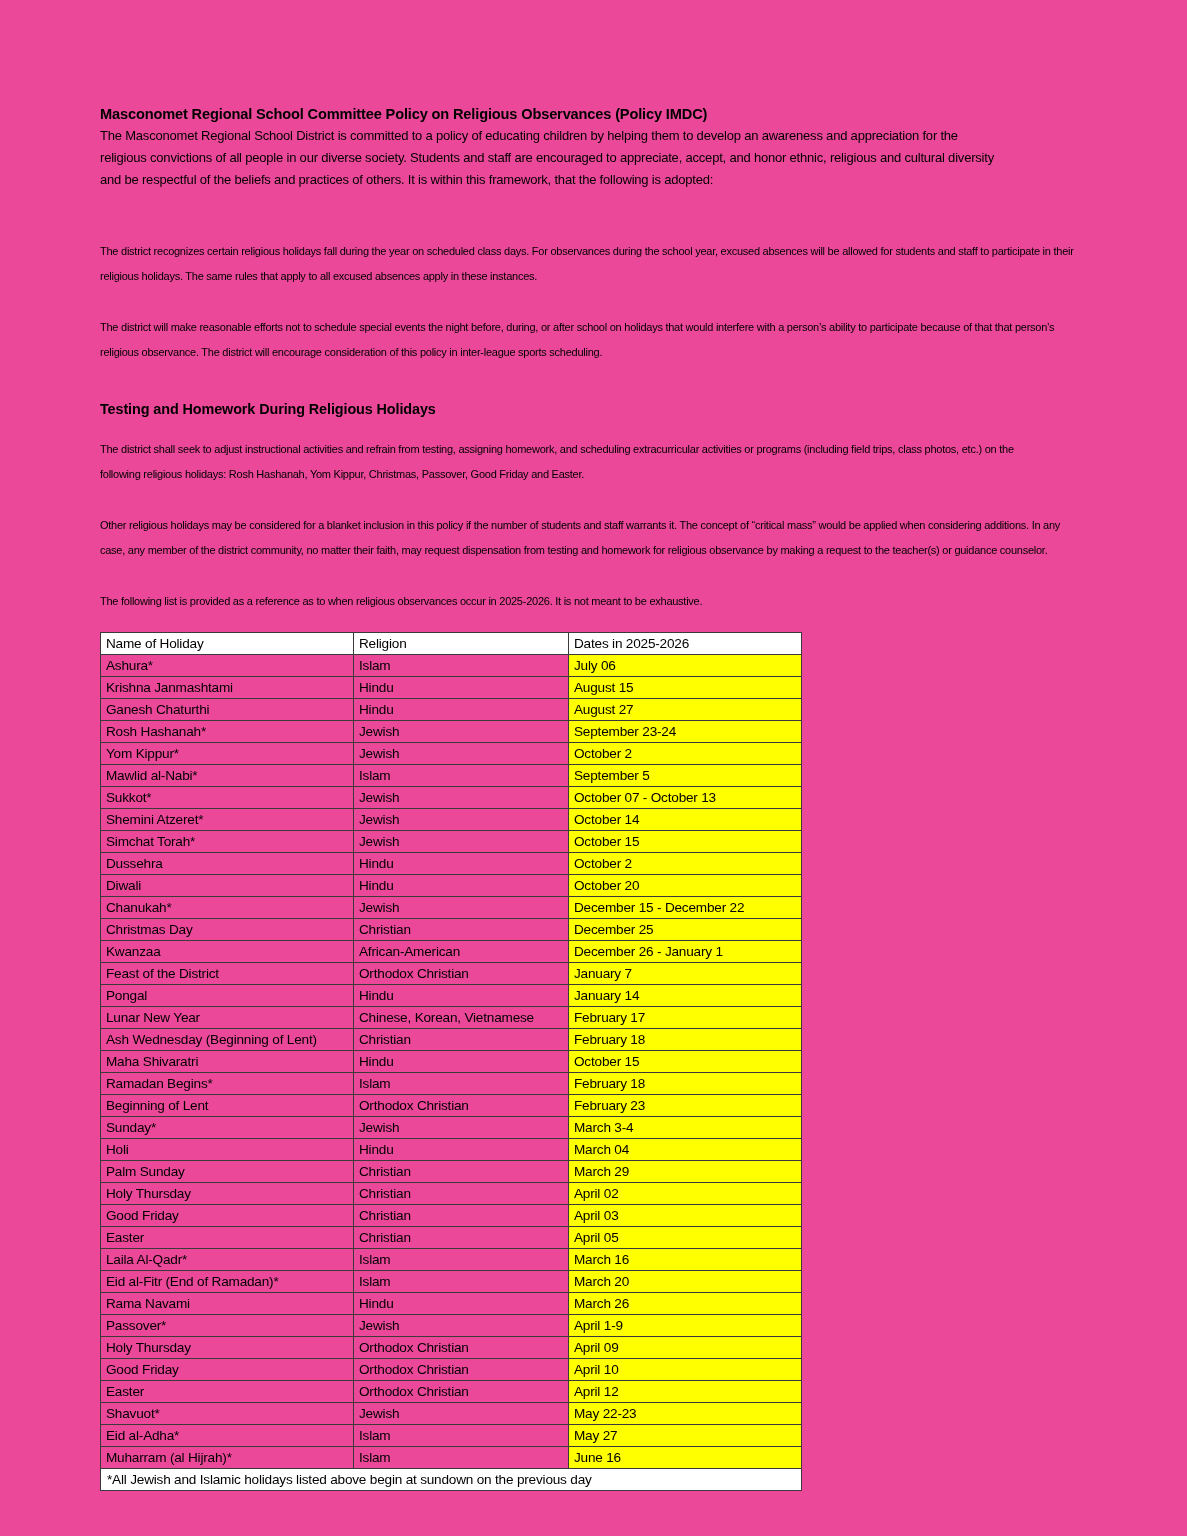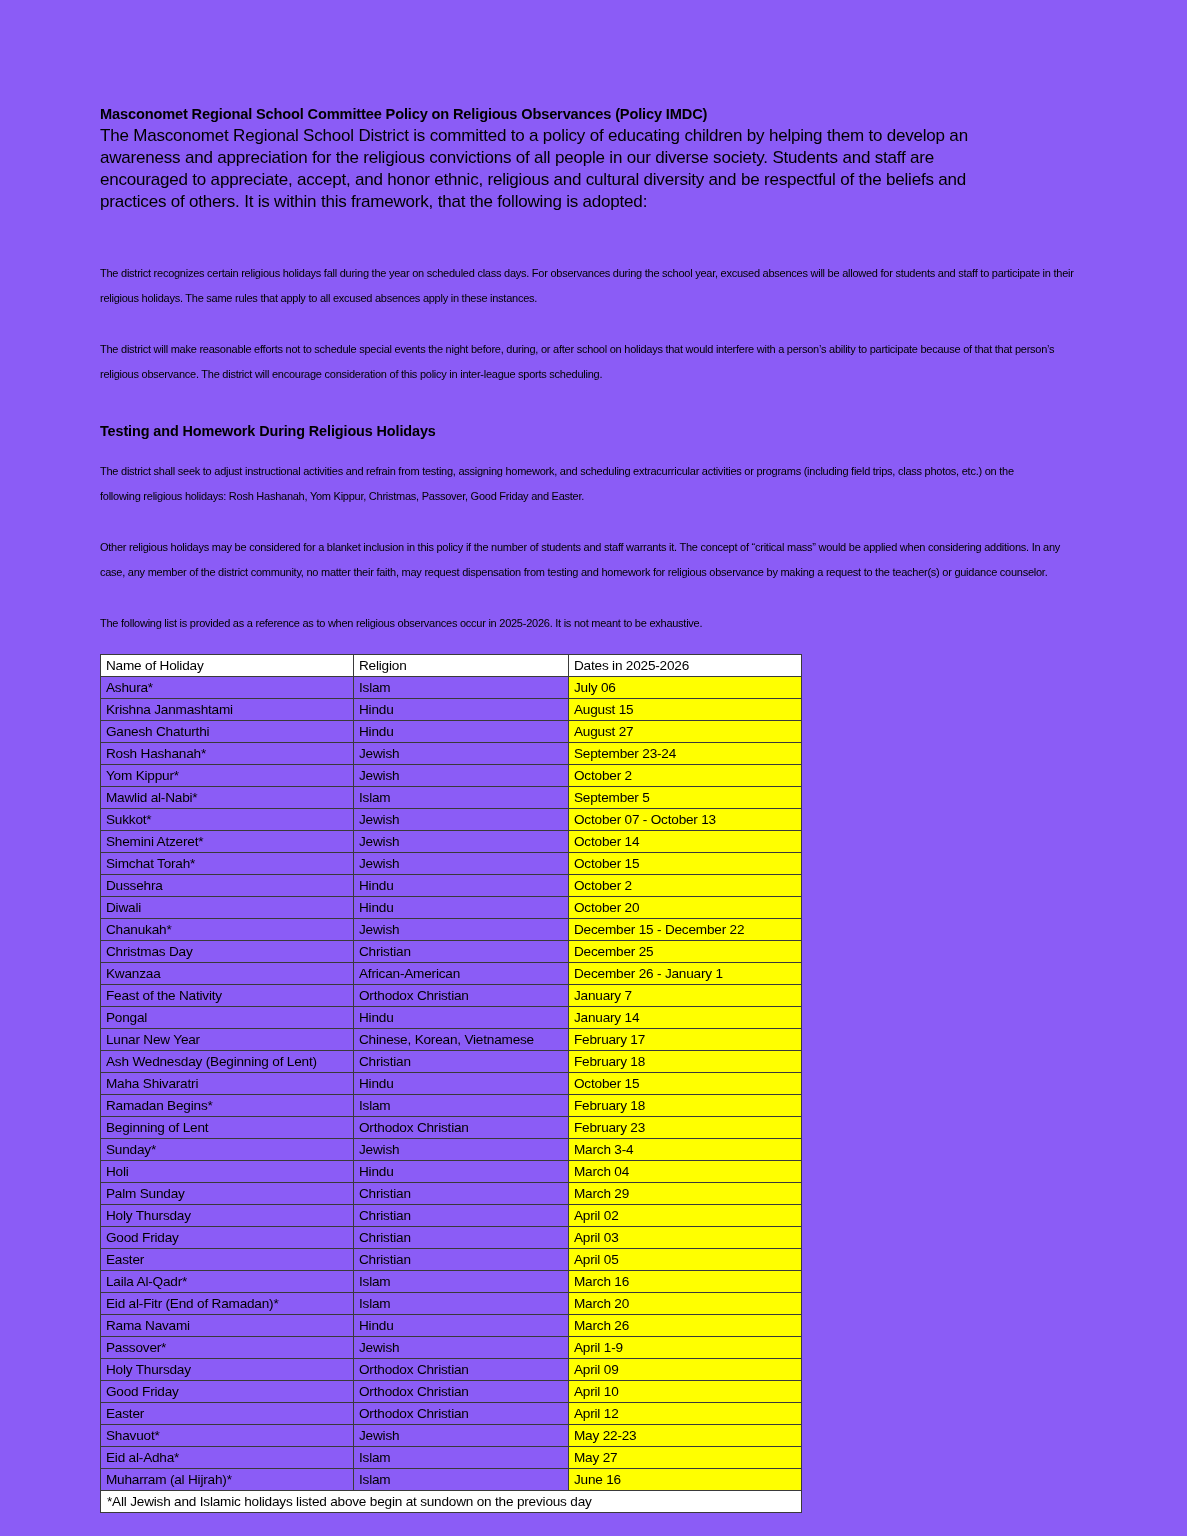--- a/index.html
+++ b/index.html
@@ -13,35 +13,35 @@
     font-family: "Liberation Sans", sans-serif;
     color: #000000;
     -webkit-font-smoothing: antialiased;
   }
   .page {
     position: relative;
     width: 1187px;
     height: 1536px;
     box-sizing: border-box;
     padding: 104px 100px 0 100px;
-    background: #8b5cf6;
+    background: #ec4899;
   }
 
   
   .doc-title {
     font-family: "Liberation Sans", sans-serif;
     font-weight: bold;
     font-size: 14.6px;
     line-height: 20.5px;
     letter-spacing: -0.15px;
     margin: 0 0 0 0;
   }
   .intro-para {
     font-family: "Liberation Sans", sans-serif;
-    font-size: 17px;
+    font-size: 13px;
     line-height: 22px;
     letter-spacing: -0.2px;
     margin: 0;
     width: 907px;
   }
 
   
   .section-heading {
     font-family: "Liberation Sans", sans-serif;
     font-weight: bold;
@@ -195,21 +195,21 @@
           <td class="cell-name">Christmas Day</td>
           <td class="cell-religion">Christian</td>
           <td class="cell-date hl" style="background: rgb(255, 255, 0);">December 25</td>
         </tr>
         <tr>
           <td class="cell-name">Kwanzaa</td>
           <td class="cell-religion">African-American</td>
           <td class="cell-date hl" style="background: rgb(255, 255, 0);">December 26 - January 1</td>
         </tr>
         <tr>
-          <td class="cell-name">Feast of the Nativity</td>
+          <td class="cell-name">Feast of the District</td>
           <td class="cell-religion">Orthodox Christian</td>
           <td class="cell-date hl" style="background: rgb(255, 255, 0);">January 7</td>
         </tr>
         <tr>
           <td class="cell-name">Pongal</td>
           <td class="cell-religion">Hindu</td>
           <td class="cell-date hl" style="background: rgb(255, 255, 0);">January 14</td>
         </tr>
         <tr>
           <td class="cell-name">Lunar New Year</td>

